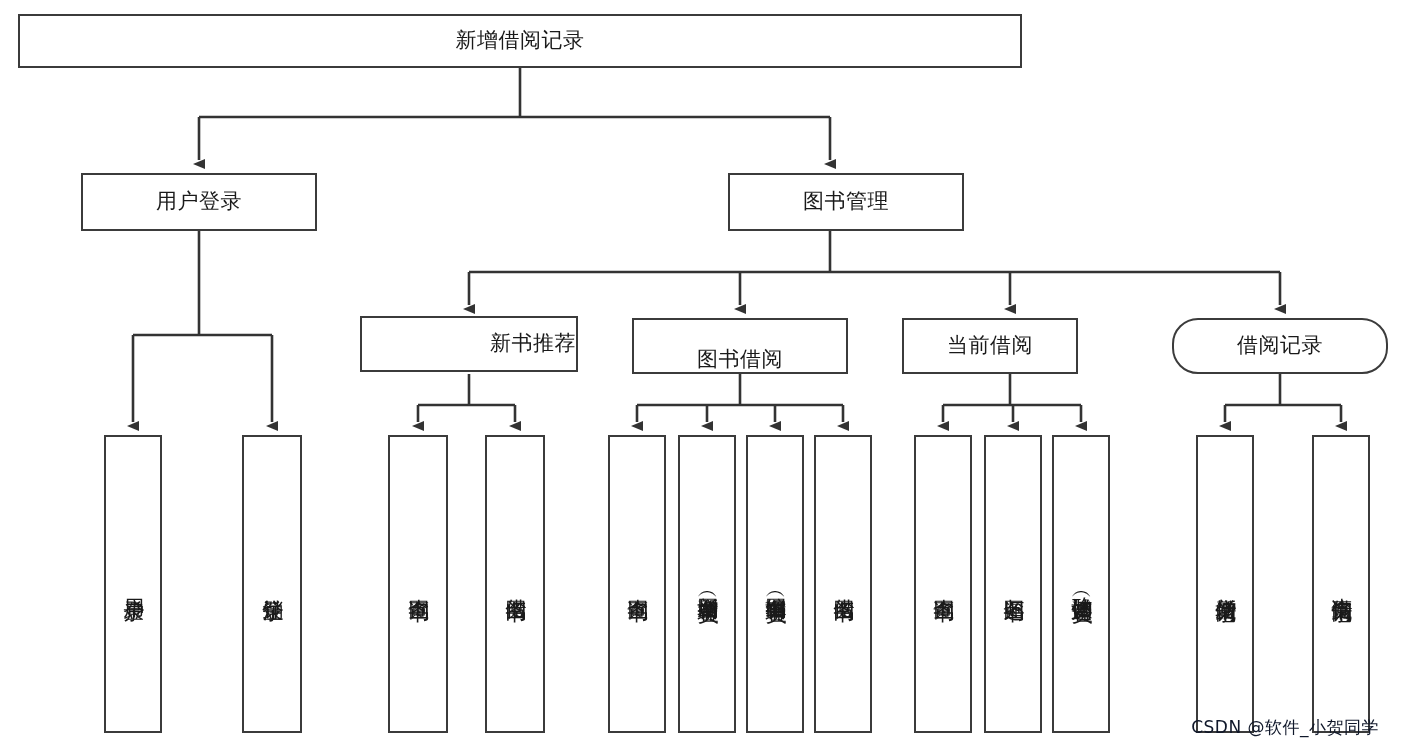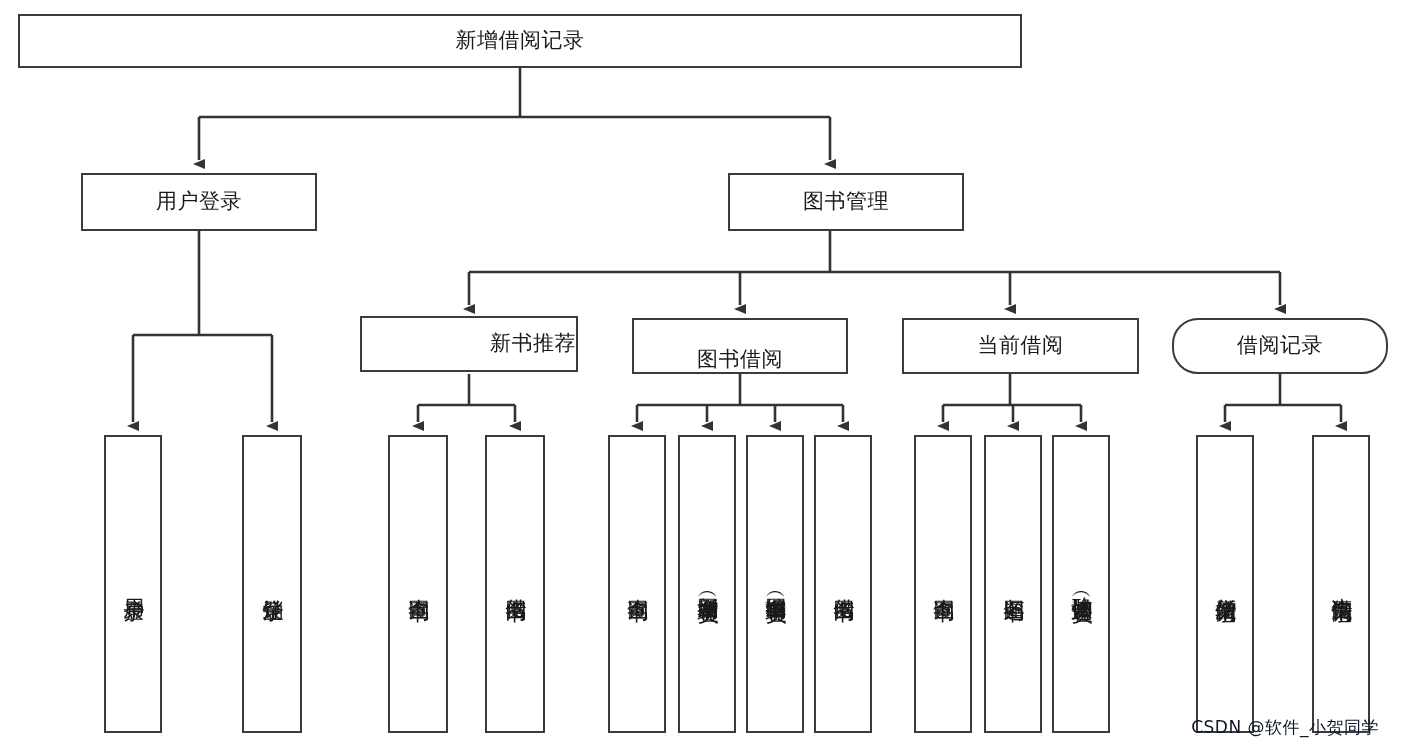--- a/index.html
+++ b/index.html
@@ -144,21 +144,21 @@
   </div>
 
   <div class="node h" style="left:360px; top:316px; width:218px; height:56px;justify-content:flex-end;">
     <span class="lbl">新书推荐</span>
   </div>
 
   <div class="node h" style="left:632px; top:318px; width:216px; height:56px;align-items:flex-end;">
     <span class="lbl">图书借阅</span>
   </div>
 
-  <div class="node h" style="left:902px; top:318px; width:237px; height:56px;justify-content:center;">
+  <div class="node h" style="left:902px; top:318px; width:176px; height:56px;justify-content:center;">
     <span class="lbl">当前借阅</span>
   </div>
 
   <div class="node h" style="left:1172px; top:318px; width:216px; height:56px;border-radius:26px;">
     <span class="lbl">借阅记录</span>
   </div>
 
   <div class="node v" style="left:104px; top:435px; width:58px; height:298px;">
     <span class="lbl">用户登录</span>
   </div>

